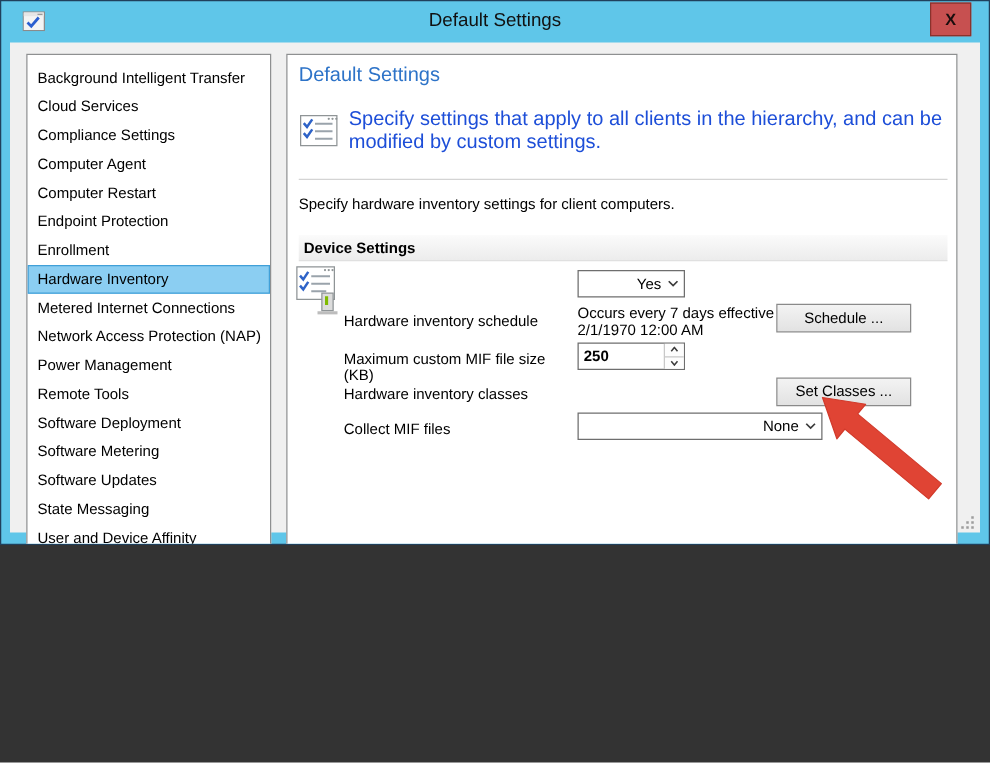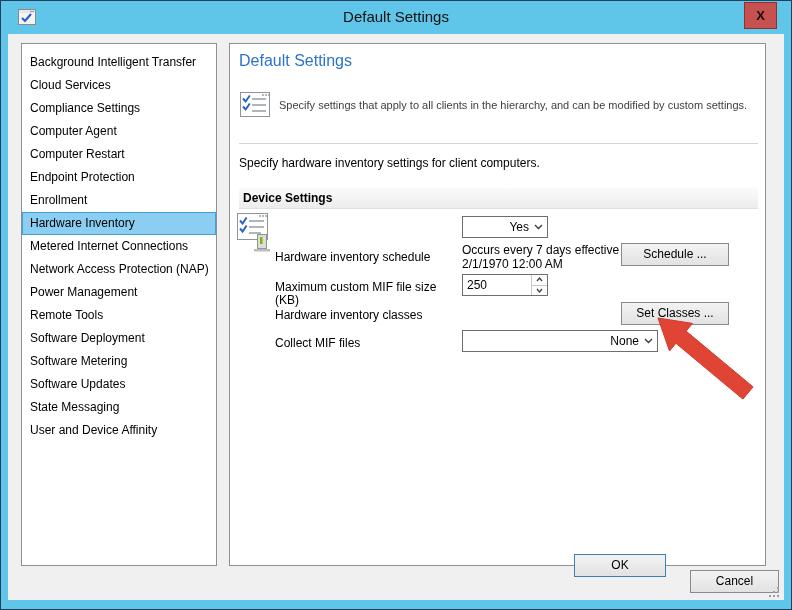--- a/index.html
+++ b/index.html
@@ -1,17 +1,17 @@
 <!DOCTYPE html>
 <html style="--titlebar-bg: #5fc6e9; --window-border: #20405c; --close-bg: #c75050; --close-border: #8a322c; --selection-bg: #8bcef2; --selection-border: #41a0d8; --heading-blue: #2d73c8; --arrow-red: #e04434; --content-bg: #f0f0f0; --ok-border: #3c7fb1;"><head>
 <meta charset="utf-8">
 <style>
   * { margin:0; padding:0; box-sizing:border-box; }
   body { font-family: "Liberation Sans", sans-serif; background:#333; }
-  .screen { position:relative; width:792px; height:610px; overflow:hidden;
+  .screen { position:relative; width:792px; height:436px; overflow:hidden;
             background: var(--titlebar-bg,#5fc6e9); border:1px solid var(--window-border,#20405c); }
 
   
   .titlebar { position:absolute; left:0; top:0; right:0; height:33px; }
   .title-text { position:absolute; left:0; right:0; top:0; height:33px;
                 text-align:center; line-height:31px; font-size:15px; color:#111; }
   .title-icon { position:absolute; left:17px; top:8px; width:18px; height:16px; }
   .close-btn { position:absolute; right:14px; top:1px; width:33px; height:27px;
                background: var(--close-bg,#c75050); border:1px solid var(--close-border,#8a322c);
                color:#1a0d0d; font-weight:bold; font-size:13px; text-align:center; line-height:25px;
@@ -28,21 +28,21 @@
            padding-left:7px; border:1px solid transparent; white-space:nowrap; overflow:hidden; }
   .sitem.sel { background: var(--selection-bg,#8bcef2); border-color: var(--selection-border,#41a0d8); }
 
   
   .panel { position:absolute; left:221px; top:9px; width:537px; height:523px;
            background:#fff; border:1px solid #8e9091; }
   .heading { position:absolute; left:9px; top:8px; font-size:16px;
              color: var(--heading-blue,#2d73c8); }
   .icon-main { position:absolute; left:9px; top:44px; }
   .intro { position:absolute; left:49px; top:44px; height:33px; width:480px;
-           display:flex; align-items:center; font-size:11px; color:#404040; }
+           display:flex; align-items:center; font-size:16px; color:#1d4ed8; }
   .sep { position:absolute; left:9px; top:99px; width:519px; height:1px; background:#d4d4d4; }
   .subtext { position:absolute; left:9px; top:112px; font-size:12px; color:#000; }
 
   .band { position:absolute; left:9px; top:144px; width:519px; height:21px;
           background: linear-gradient(#fbfbfb,#ececec); border-bottom:1px solid #e0e0e0; }
   .band-title { padding-left:4px; line-height:21px; font-size:12px; font-weight:bold; color:#000; }
 
   .icon-device { position:absolute; left:5px; top:166px; }
   .rowlbl { position:absolute; left:45px; width:186px; font-size:12px; line-height:13px; color:#000; }
   .lbl1 { top:173px; } .lbl2 { top:207px; } .lbl3 { top:237px; } .lbl4 { top:265px; } .lbl5 { top:293px; }
@@ -57,21 +57,21 @@
   .sched-text { position:absolute; left:232px; top:199px; width:175px;
                 font-size:12px; line-height:14px; color:#000; }
 
   .btn { position:absolute; width:108px; height:23px; background:linear-gradient(#f3f3f3,#e2e2e2);
          border:1px solid #8a8a8a; font-size:12px; color:#000; text-align:center;
          line-height:21px; cursor:default; }
   .btn-sched { left:391px; top:199px; }
   .btn-classes { left:391px; top:258px; }
 
   .spinner { position:absolute; left:232px; top:230px; width:86px; height:22px;
-             background:#fff; border:1px solid #6e6e6e; display:flex; }
+             background:#fff; border:1px solid #6e6e6e; display:flex;font-weight:bold; }
   .spinner .val { flex:1; font-size:12px; padding-left:4px; line-height:20px; color:#000; }
   .spin-col { width:16px; border-left:1px solid #c8c8c8; display:flex; flex-direction:column; }
   .spin-b { flex:1; display:flex; justify-content:center; align-items:center; background:#fdfdfd; cursor:default; }
   .spin-b + .spin-b { border-top:1px solid #c8c8c8; }
 
   
   .fbtn { position:absolute; height:23px; background:linear-gradient(#f3f3f3,#e2e2e2);
           font-size:12px; color:#000; text-align:center; line-height:21px; cursor:default; }
   .btn-ok { left:566px; top:520px; width:92px; border:1px solid var(--ok-border,#3c7fb1); }
   .btn-cancel { left:669px; top:536px; width:89px; border:1px solid #8a8a8a;margin-left:13px; }

